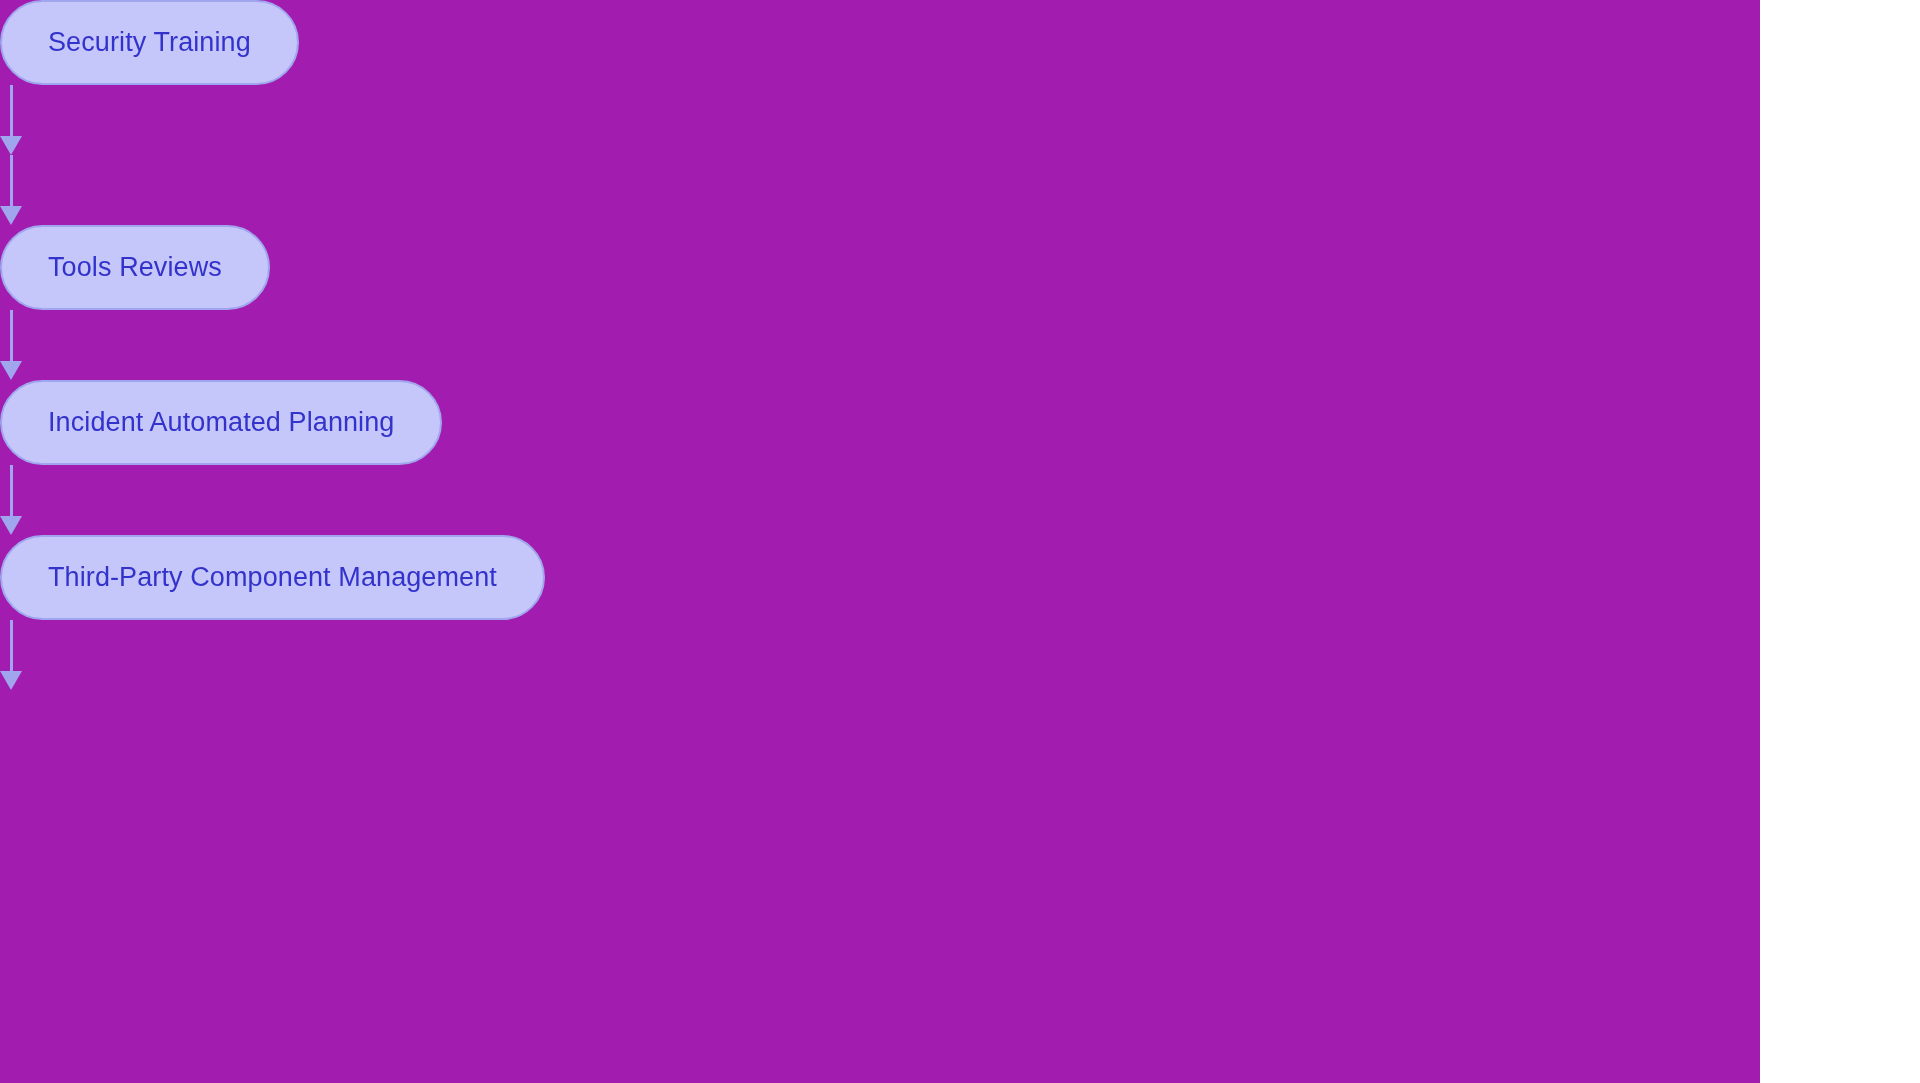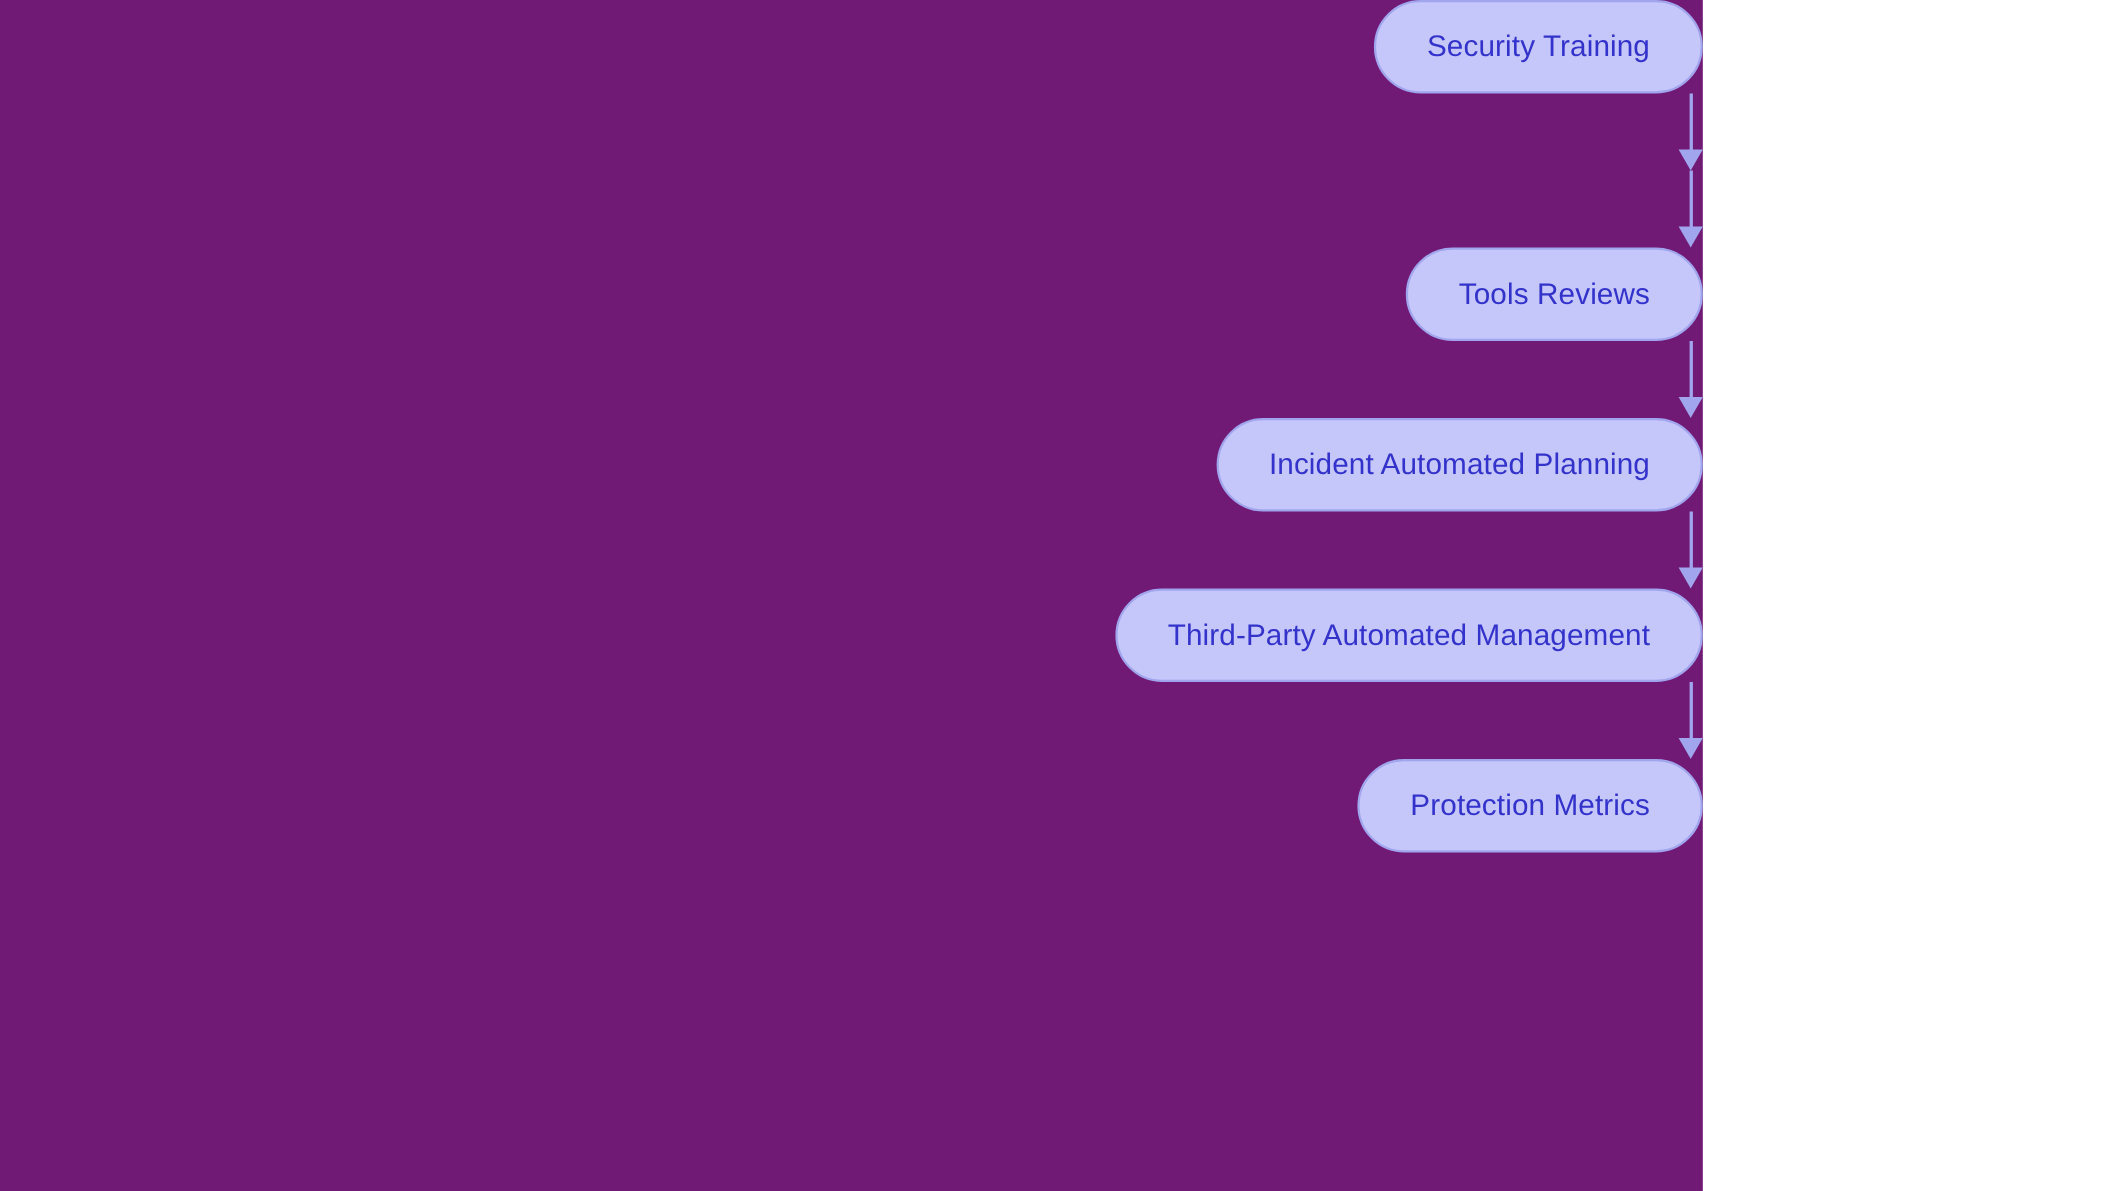--- a/index.html
+++ b/index.html
@@ -11,26 +11,26 @@
 
   body {
     width: 1920px;
     height: 1083px;
     overflow: hidden;
     font-family: "Liberation Sans", "DejaVu Sans", sans-serif;
   }
 
   #flowchart-canvas {
     position: relative;
-    width: 1548px;
+    width: 1760px;
     height: 1083px;
-    background: #701a75;
+    background: #a21caf;
     display: flex;
     flex-direction: column;
-    align-items: flex-end;
+    align-items: flex-start;
     justify-content: flex-start;
   }
 
   .flow-row {
     display: flex;
     flex-direction: column;
     align-items: center;
   }
 
   
@@ -120,28 +120,23 @@
     </div>
   </div>
 
   <div class="connector">
     <div class="connector-line"></div>
     <div class="connector-head"></div>
   </div>
 
   <div class="flow-row">
     <div class="node">
-      <span class="node-label">Third-Party Automated Management</span>
+      <span class="node-label">Third-Party Component Management</span>
     </div>
   </div>
 
   <div class="connector">
     <div class="connector-line"></div>
     <div class="connector-head"></div>
   </div>
 
-  <div class="flow-row">
-    <div class="node">
-      <span class="node-label">Protection Metrics</span>
-    </div>
-  </div>
 
 </div>
 
 </body></html>

